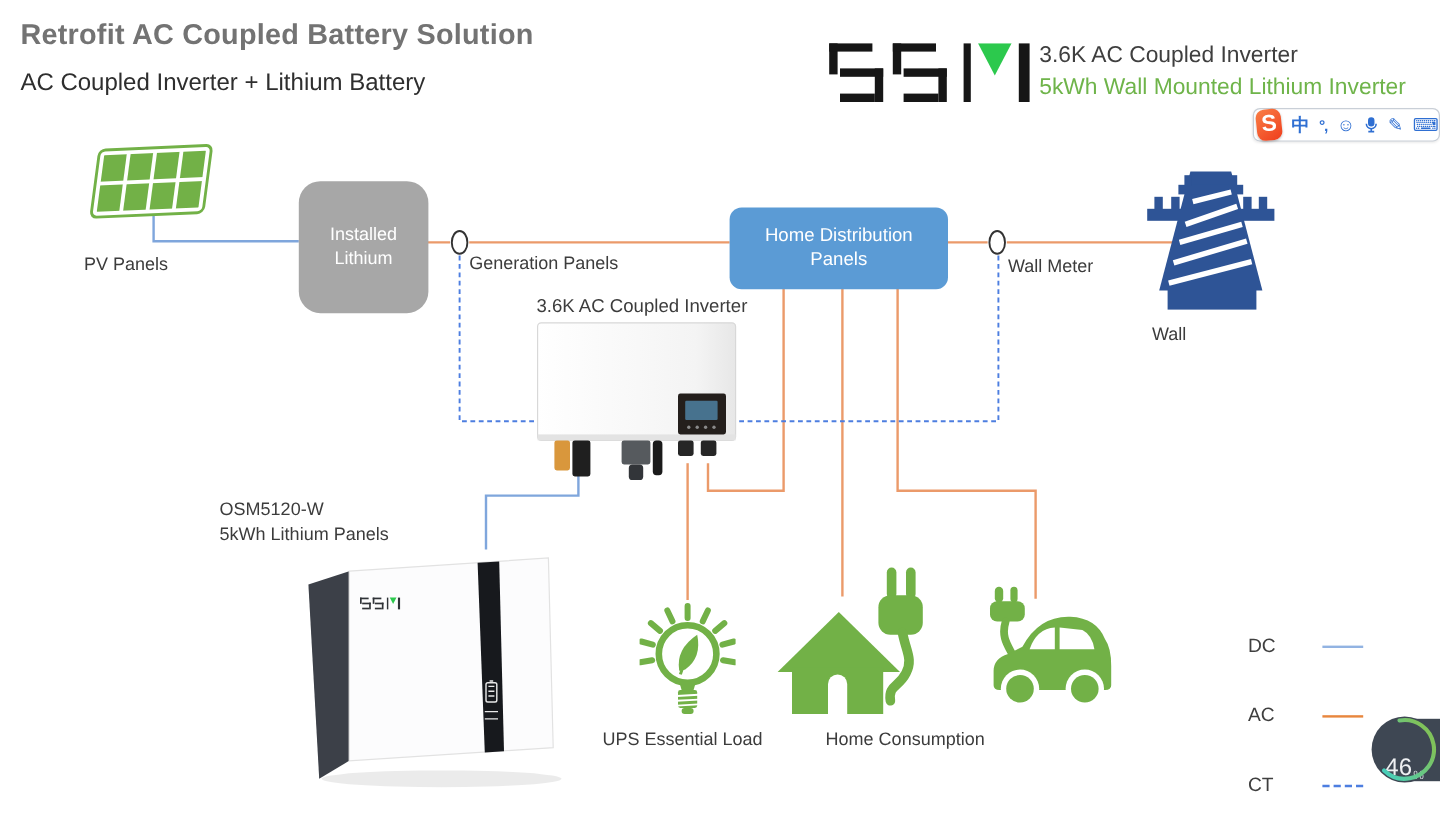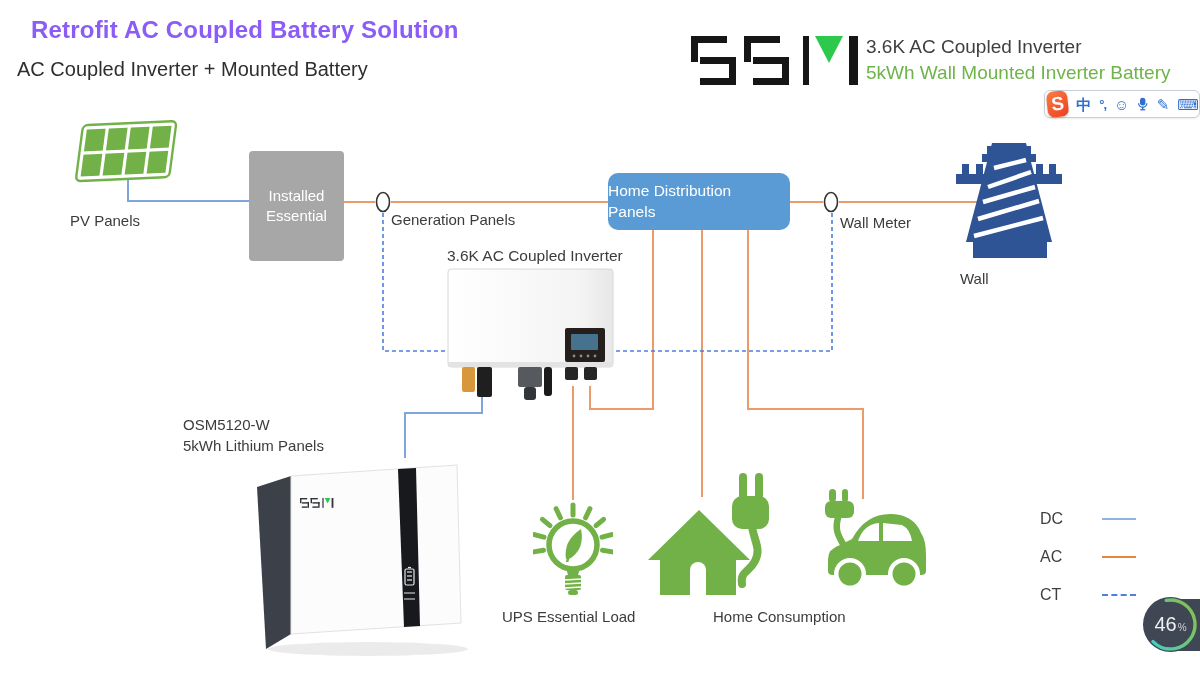--- a/index.html
+++ b/index.html
@@ -1,55 +1,55 @@
 <!DOCTYPE html>
 <html><head>
 <meta charset="utf-8">
 <style>
   html,body{margin:0;padding:0;background:#fff;}
   body{width:1200px;height:681px;position:relative;overflow:hidden;
        font-family:"Liberation Sans",sans-serif;color:#3c3c3c;}
   .abs{position:absolute;}
   
-  .title{left:17px;top:16px;font-size:24px;font-weight:bold;color:#8b5cf6;letter-spacing:.2px;margin-left:14px;}
+  .title{left:17px;top:16px;font-size:24px;font-weight:bold;color:#737373;letter-spacing:.2px;}
   .subtitle{left:17px;top:58px;font-size:20px;color:#2e2e2e;}
   .prod1{left:866px;top:36px;font-size:19px;color:#3f3f3f;}
   .prod2{left:866px;top:62px;font-size:19px;color:#6fb44a;}
   
   .ime{left:1044px;top:90px;width:156px;height:28px;background:#fff;border:1px solid #c9cfd7;
        border-radius:6px;display:flex;align-items:center;gap:8px;padding-left:2px;box-sizing:border-box;
        box-shadow:0 1px 2px rgba(0,0,0,.08);} 
   .ime .blue{color:#2f6fd2;font-size:15px;line-height:1;cursor:default;}
   .ime .zh{font-weight:bold;font-size:15px;}
   .ime .punct{font-size:13px;font-weight:bold;letter-spacing:-1px;}
   .sogou{width:26px;height:26px;border-radius:7px;background:linear-gradient(145deg,#f97e45,#ef3e1d);
          color:#fff;font-weight:bold;font-size:19px;display:flex;align-items:center;justify-content:center;
          transform:rotate(-6deg);box-shadow:0 1px 2px rgba(0,0,0,.25);}
   
-  .gbox{left:249px;top:151px;width:95px;height:110px;background:#a7a7a7;border-radius:4px;
+  .gbox{left:249px;top:151px;width:108px;height:110px;background:#a7a7a7;border-radius:18px;
         color:#fff;font-size:15px;display:flex;flex-direction:column;align-items:center;justify-content:center;
         line-height:1.35;z-index:2;}
-  .hdp{left:608px;top:173px;width:182px;height:57px;background:#5b9bd5;border-radius:10px;
-       color:#fff;font-size:15.5px;display:flex;flex-direction:column;justify-content:center;
+  .hdp{left:608px;top:173px;width:182px;height:68px;background:#5b9bd5;border-radius:10px;
+       color:#fff;font-size:15.5px;display:flex;flex-direction:column;align-items:center;justify-content:center;
        line-height:1.3;z-index:2;}
   .lbl{font-size:15px;color:#3c3c3c;white-space:nowrap;z-index:3;}
   .ctr{text-align:left;}
   
   .legend{left:1040px;top:508px;display:flex;flex-direction:column;gap:16px;z-index:3;}
-  .legrow{display:flex;align-items:center;height:22px;}
+  .legrow{display:flex;align-items:center;height:22px;margin-top:20px;}
   .legrow .t{width:34px;font-size:16px;color:#3f3f3f;}
   .legline{width:34px;height:0;margin-left:28px;}
   .line-dc{border-top:2px solid #92b3e2;}
   .line-ac{border-top:2px solid #e8863d;}
   .line-ct{border-top:2px dashed #4d7ee0;}
   
   .badge-wrap{left:1141px;top:595px;width:59px;height:60px;z-index:5;cursor:pointer;}
   .badge-tail{position:absolute;left:29px;top:4px;width:30px;height:52px;background:#3e4753;}
   .badge-circle{position:absolute;left:2px;top:2px;width:55px;height:55px;border-radius:50%;
-      background:#3e4753;display:flex;align-items:center;justify-content:center;}
+      background:#3e4753;display:flex;align-items:flex-end;justify-content:center;}
   .badge-circle .v{color:#eef0f2;font-size:20px;}
   .badge-circle .u{color:#cfd3d8;font-size:10px;margin-left:1px;margin-top:6px;}
   .badge-arc{position:absolute;left:2px;top:2px;}
   svg{display:block;}
   .z1{z-index:1;} .z2{z-index:2;}
 </style>
 </head>
 <body>
 
 <svg class="abs z1" width="1200" height="681" style="left:0;top:0">
@@ -72,21 +72,21 @@
 
   <g fill="none" stroke-width="1.6" stroke-dasharray="4 3" stroke="#4d7ee0">
     <polyline points="383,213 383,351 832,351 832,213"></polyline>
   </g>
 
   <ellipse cx="383" cy="202" rx="6.5" ry="9.5" fill="#fff" stroke="#333" stroke-width="1.6"></ellipse>
   <ellipse cx="831" cy="202" rx="6.5" ry="9.5" fill="#fff" stroke="#333" stroke-width="1.6"></ellipse>
 </svg>
 
 <div class="abs title">Retrofit AC Coupled Battery Solution</div>
-<div class="abs subtitle">AC Coupled Inverter + Mounted Battery</div>
+<div class="abs subtitle">AC Coupled Inverter + Lithium Battery</div>
 
 <svg class="abs" width="172" height="50" viewBox="0 0 170 50" style="left:690px;top:36px" aria-label="OSM">
   <g fill="#161616">
     <g>
       <rect x="0" y="0" width="7" height="26"></rect>
         <rect x="0" y="0" width="36" height="7"></rect>
       <rect x="9" y="21" width="36" height="7"></rect>
         <rect x="38" y="21" width="7" height="28"></rect>
       <rect x="9" y="42" width="29" height="7"></rect>
     </g>
@@ -97,21 +97,21 @@
         <rect x="38" y="21" width="7" height="28"></rect>
       <rect x="9" y="42" width="29" height="7"></rect>
     </g>
     <rect x="112" y="0" width="6" height="49"></rect>
     <polygon points="124,0 152,0 138,27" fill="#2cc94d"></polygon>
     <rect x="158" y="0" width="9" height="49"></rect>
   </g>
 </svg>
 
 <div class="abs prod1">3.6K AC Coupled Inverter</div>
-<div class="abs prod2">5kWh Wall Mounted Inverter Battery</div>
+<div class="abs prod2">5kWh Wall Mounted Lithium Inverter</div>
 
 <div class="abs ime">
   <div class="sogou">S</div>
   <span class="blue zh">中</span>
   <span class="blue punct">°,</span>
   <span class="blue">☺</span>
   <svg width="14" height="16" viewBox="0 0 14 16">
     <g fill="none" stroke="#2f6fd2" stroke-width="1.6">
       <rect x="4.5" y="1" width="5" height="8" rx="2.5" fill="#2f6fd2"></rect>
       <path d="M2,7 a5,5 0 0 0 10,0"></path>
@@ -132,21 +132,21 @@
         <line x1="48" y1="4" x2="48" y2="54"></line>
         <line x1="70" y1="4" x2="70" y2="54"></line>
       <line x1="4" y1="29" x2="92" y2="29"></line>
     </g>
   </g>
 </svg>
 <div class="abs lbl ctr" style="left:70px;top:212px;width:118px">PV Panels</div>
 
 <div class="abs gbox">
   <span>Installed</span>
-  <span>Essential</span>
+  <span>Lithium</span>
 </div>
 
 <div class="abs lbl" style="left:391px;top:211px">Generation Panels</div>
 <div class="abs hdp">
   <span>Home Distribution</span>
   <span>Panels</span>
 </div>
 <div class="abs lbl" style="left:840px;top:214px">Wall Meter</div>
 
 <div class="abs lbl" style="left:447px;top:247px;font-size:15.5px">3.6K AC Coupled Inverter</div>
@@ -248,21 +248,21 @@
   <g fill="#72b147">
     <rect x="96" y="10" width="8" height="26" rx="4"></rect>
     <rect x="112" y="10" width="8" height="26" rx="4"></rect>
     <rect x="89" y="33" width="37" height="33" rx="10"></rect>
     <path d="M109,64 C112,80 118,86 112,98 C106,110 97,108 99,121" fill="none" stroke-width="8" stroke-linecap="round" stroke="#72b147"></path>
     <polygon points="56,47 5,97 107,97"></polygon>
     <rect x="17" y="93" width="76" height="39"></rect>
   </g>
   <path d="M47,132 v-25 a8,8 0 0 1 16,0 v25 z" fill="#fff"></path>
 </svg>
-<div class="abs lbl ctr" style="left:713px;top:608px;width:160px">Home Consumption</div>
+<div class="abs lbl ctr" style="left:688px;top:608px;width:160px">Home Consumption</div>
 
 <svg class="abs z2" width="115" height="106" viewBox="0 0 115 106" style="left:816px;top:483px">
   <g fill="#72b147">
     <rect x="13" y="6" width="7" height="13" rx="3.5"></rect>
     <rect x="26" y="6" width="6" height="13" rx="3"></rect>
     <rect x="9" y="18" width="29" height="17" rx="6"></rect>
     <path d="M22,35 C18,48 24,55 28,63" fill="none" stroke-width="6.5" stroke-linecap="round" stroke="#72b147"></path>
     <path d="M12,88 L12,76 Q12,66 24,62 L36,56 Q50,30 76,31 Q98,32 105,50 Q110,57 110,72 L110,88 Q110,92 105,92 L17,92 Q12,92 12,88 Z"></path>
   </g>
   <path d="M42,58 Q48,41 63,40 L63,58 Z" fill="#fff"></path>

